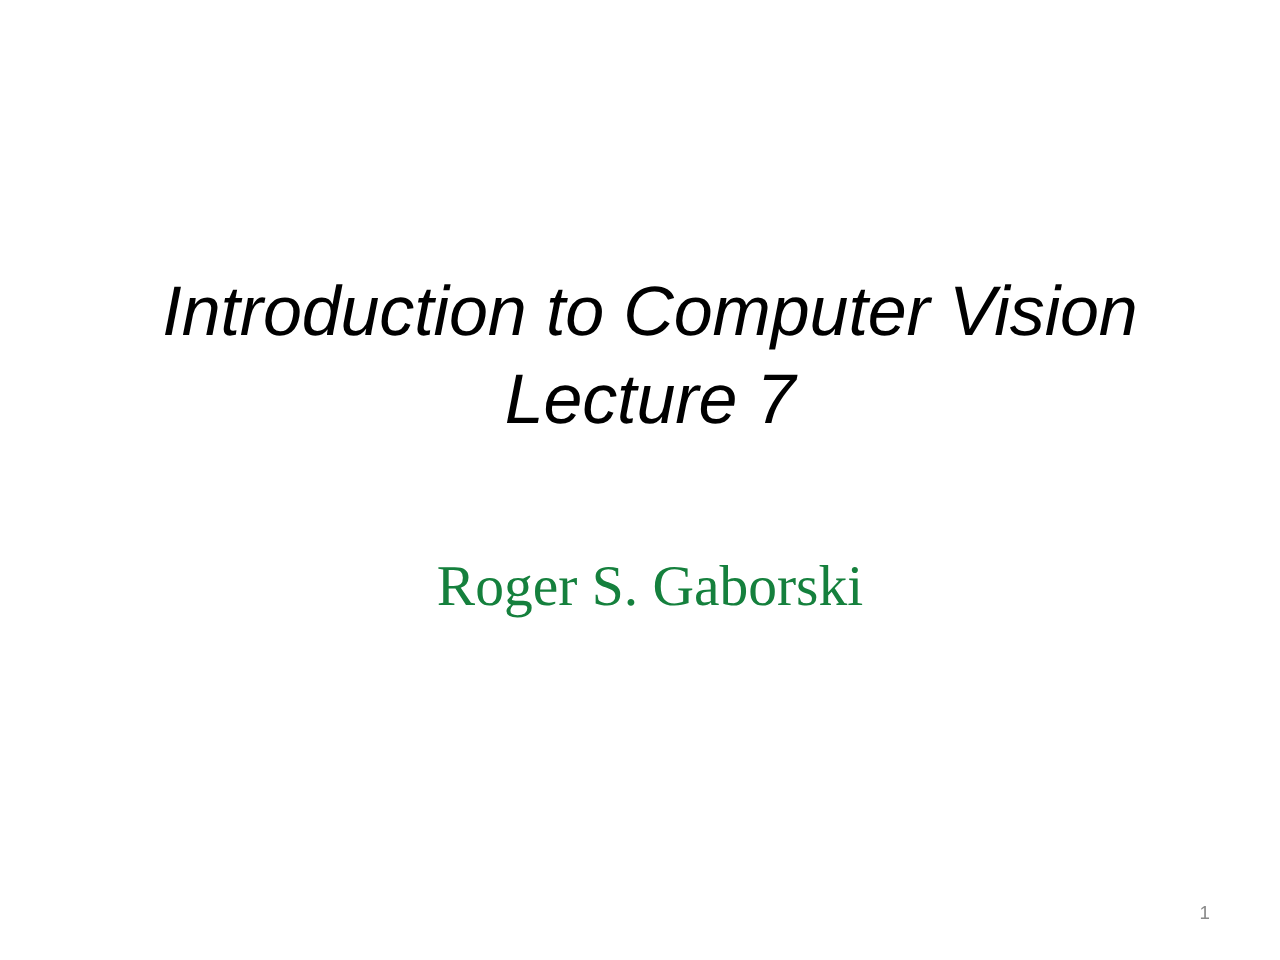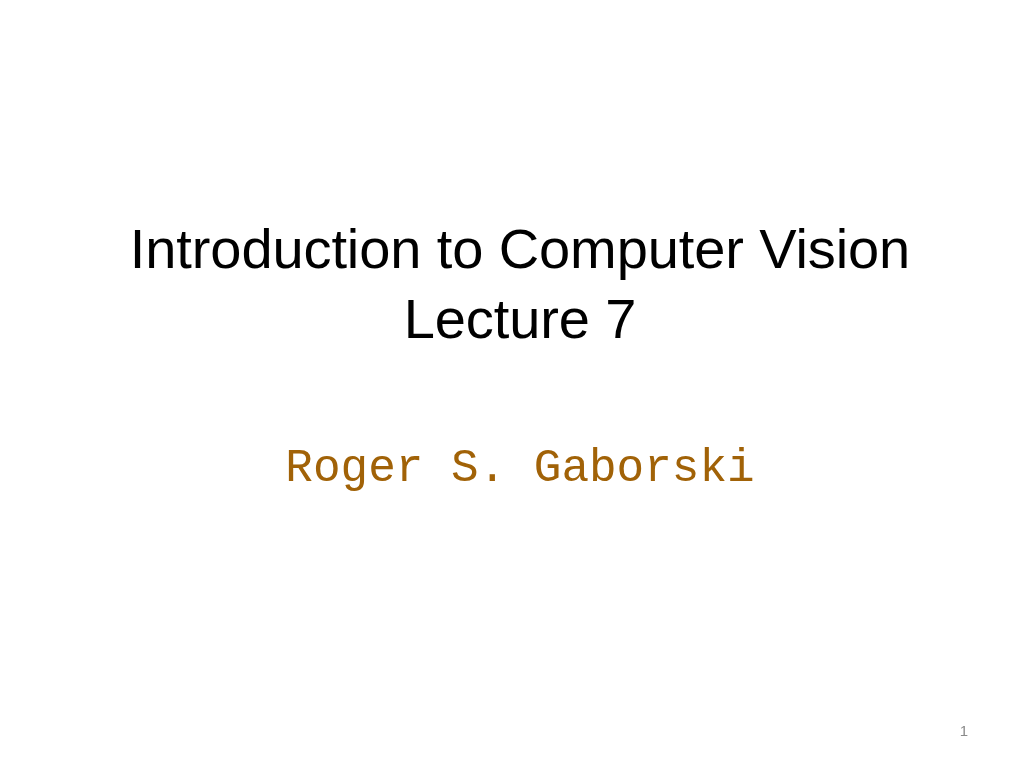--- a/index.html
+++ b/index.html
@@ -24,20 +24,21 @@
     box-sizing: border-box;
   }
 
   
   .title-block {
     position: absolute;
     left: 90px;
     top: 214px;
     width: 860px;
     text-align: center;
+    font-style: italic;
   }
   .title-line {
     display: block;
     font-family: "Liberation Sans", sans-serif;
     font-size: 56px;
     line-height: 70px;
     font-weight: 400;
     color: #000000;
     letter-spacing: -0.1px;
     white-space: nowrap;
@@ -46,25 +47,25 @@
   
   .subtitle-block {
     position: absolute;
     left: 90px;
     top: 441px;
     width: 860px;
     text-align: center;
   }
   .subtitle-line {
     display: block;
-    font-family: Liberation Mono, monospace;
+    font-family: Liberation Serif, serif;
     font-size: 46px;
     line-height: 56px;
     font-weight: 400;
-    color: #a16207;
+    color: #15803d;
     letter-spacing: 0px;
     white-space: nowrap;
   }
 
   
   .slide-number {
     position: absolute;
     right: 56px;
     top: 722px;
     font-family: "Liberation Sans", sans-serif;

